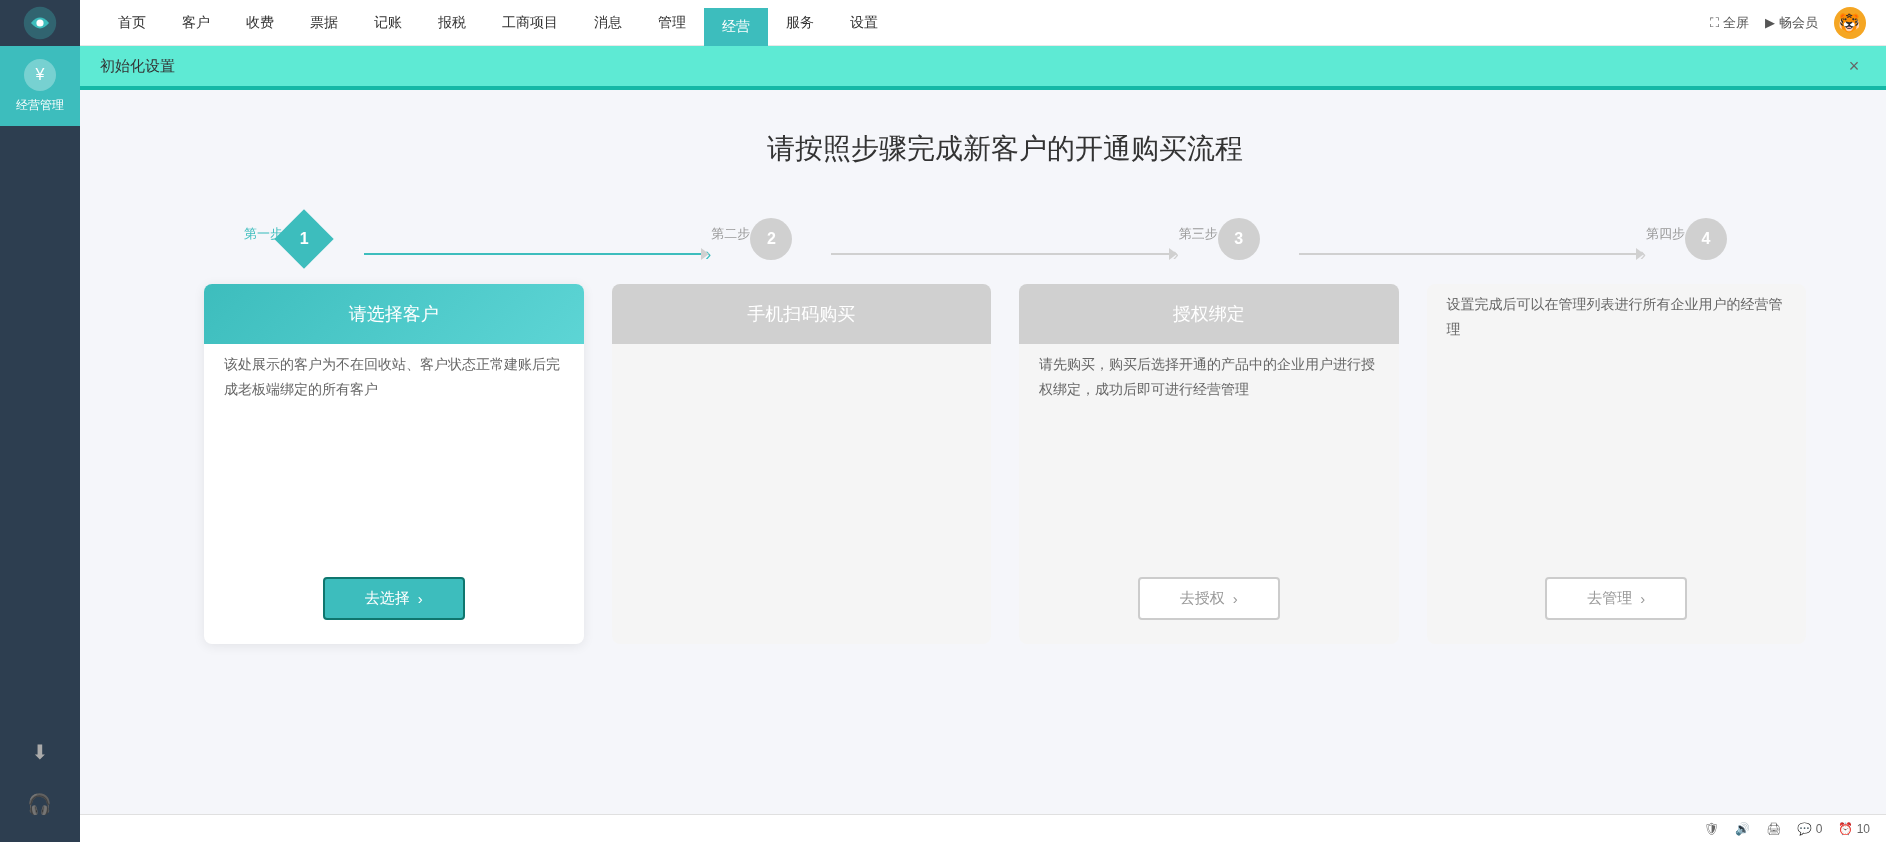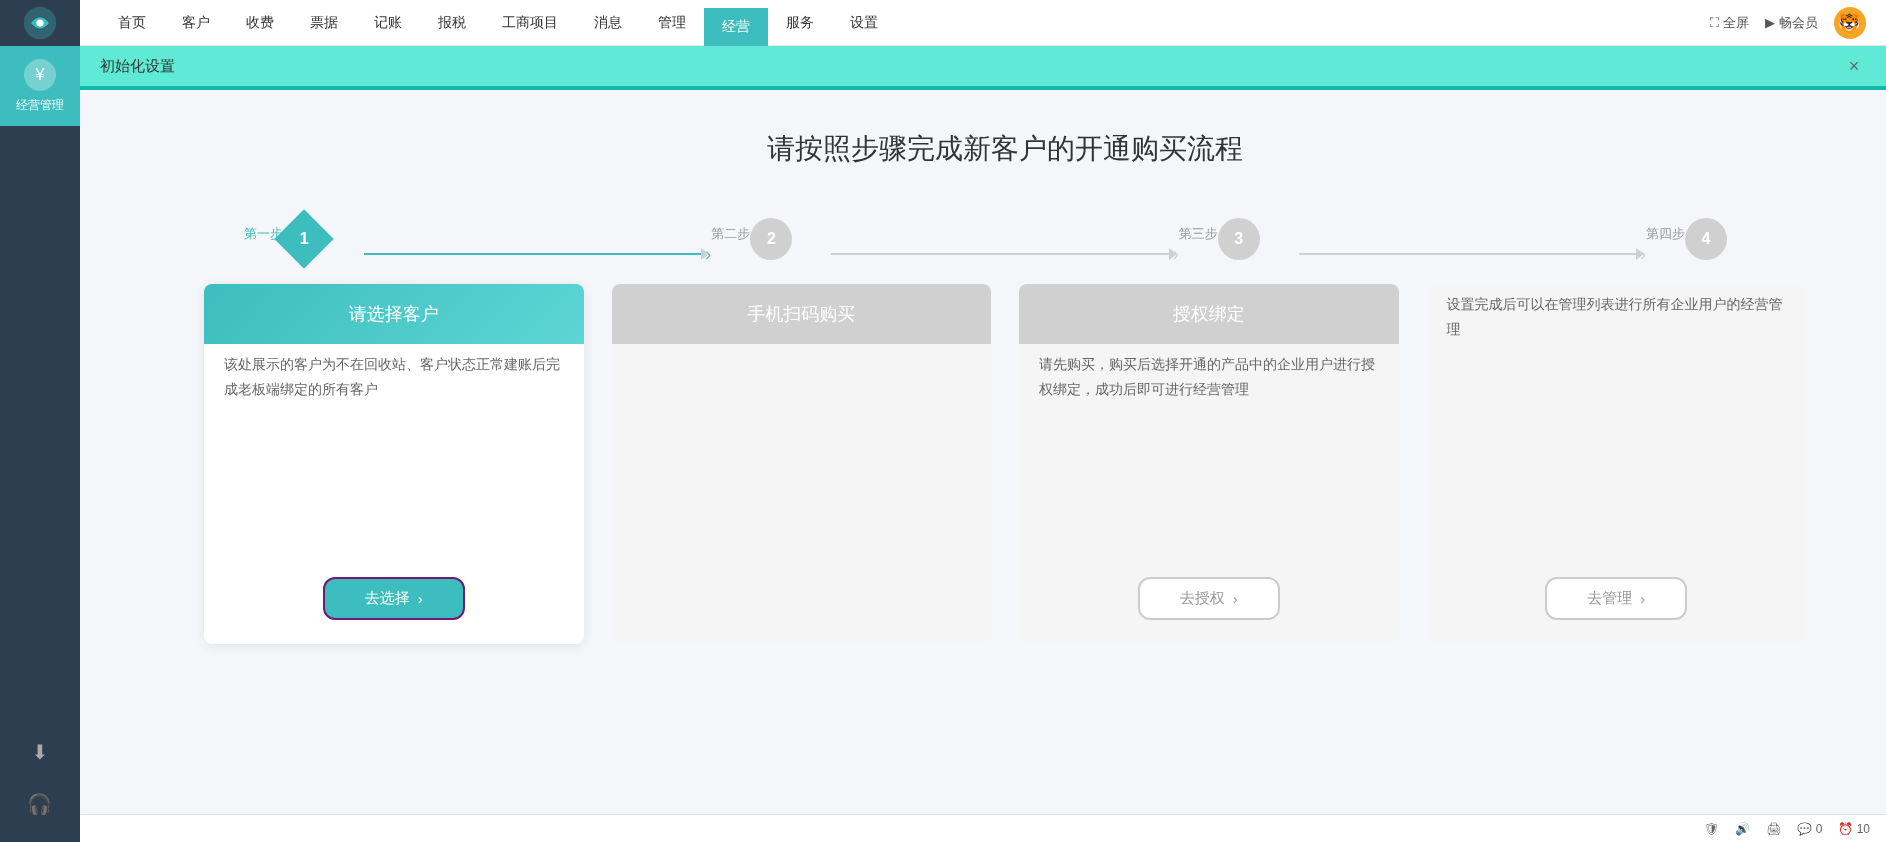--- a/index.html
+++ b/index.html
@@ -186,25 +186,25 @@
       flex: 1;
     }
 
     .card-footer {
       padding: 16px 20px 24px;
       display: flex;
       justify-content: center;
     }
 
     .action-btn {
-      border: 2px solid #701a75;
+      border: 2px solid #0f766e;
       background: #3dbdbd;
       color: #fff;
       padding: 10px 40px;
-      border-radius: 12px;
+      border-radius: 4px;
       font-size: 15px;
       cursor: pointer;
       display: flex;
       align-items: center;
       gap: 8px;
     }
     .action-btn.outline {
       background: #fff;
       color: #999;
       border-color: #ccc;

